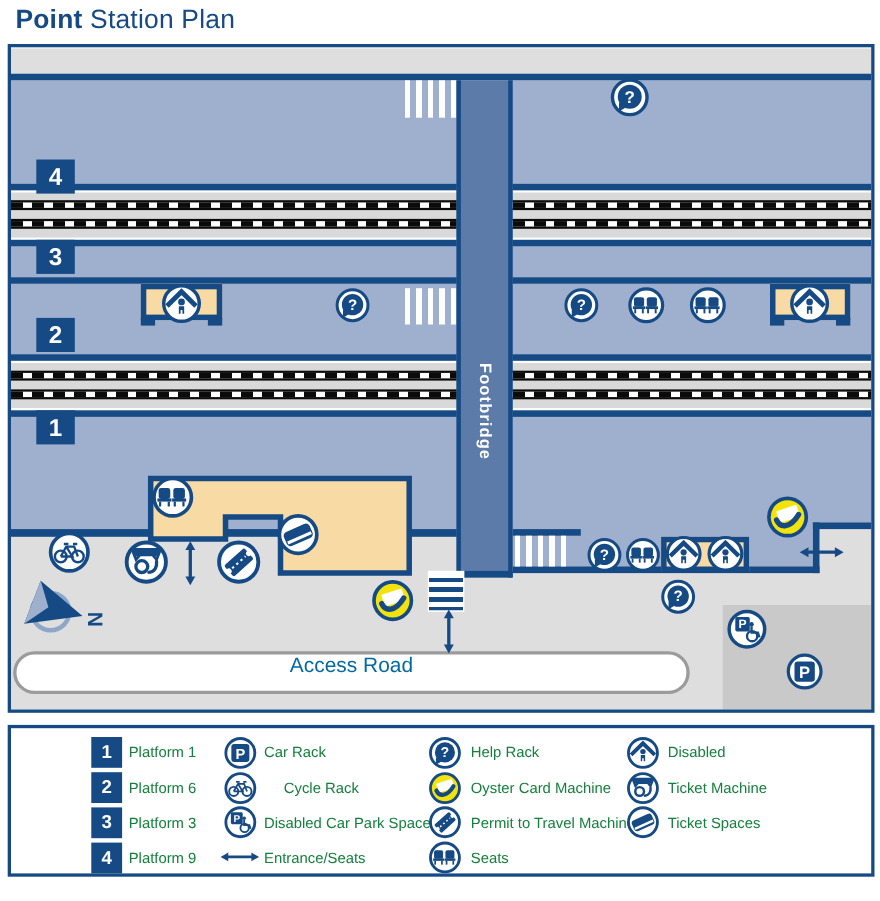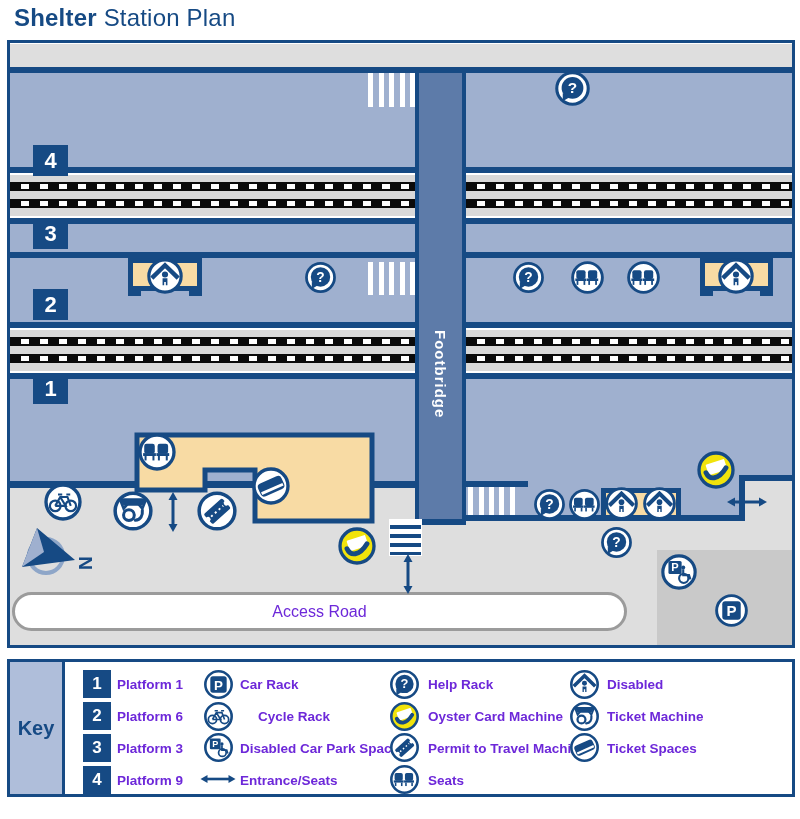--- a/index.html
+++ b/index.html
@@ -21,43 +21,43 @@
   .zebra{z-index:4;background:repeating-linear-gradient(90deg,#fff 0 5px,rgba(0,0,0,0) 5px 10.5px);}
   .ladder{z-index:6;background-color:#fff;background-image:repeating-linear-gradient(180deg,rgba(0,0,0,0) 0 5px,#164a84 5px 9px);border:1px solid #fff;box-sizing:border-box;}
   .footbridge{background:#5d7ba9;border-left:4px solid #164a84;border-right:4px solid #164a84;z-index:5;box-sizing:border-box;
               display:flex;align-items:center;justify-content:center;}
   .footbridge-label{writing-mode:vertical-rl;color:#fff;font-weight:bold;font-size:15px;letter-spacing:1px;margin-top:150px;}
   .shelter-box{background:#f8dba4;border:5px solid #164a84;box-sizing:border-box;z-index:6;}
   .foot{background:#164a84;z-index:6;}
   .building-svg{z-index:6;}
   .carpark{background:#c9c9c9;z-index:3;}
   .access-road{background:#fff;border:3px solid #9b9b9b;border-radius:20px;box-sizing:border-box;z-index:3;
-               display:flex;align-items:center;justify-content:center;font-size:16px;color:#6d28d9;}
+               display:flex;align-items:flex-start;justify-content:center;font-size:19px;color:#0369a1;}
   .compass{z-index:3;}
   .north{position:absolute;color:#164a84;font-weight:bold;font-size:19px;transform:rotate(90deg);z-index:3;}
   .num-square{position:absolute;width:35px;height:31px;background:#164a84;color:#fff;font-weight:bold;font-size:22px;
               display:flex;align-items:center;justify-content:center;z-index:4;}
   .plan-icon{position:absolute;z-index:7;line-height:0;}
   .plan-border{position:absolute;border:3px solid #164a84;box-sizing:border-box;background:transparent;z-index:9;pointer-events:none;}
   
   .keybox{position:absolute;left:7px;top:659px;width:788px;height:138px;border:3px solid #164a84;box-sizing:border-box;background:#fff;}
   .key-panel{position:absolute;left:7px;top:659px;width:58px;height:138px;background:#afbeda;border:3px solid #164a84;box-sizing:border-box;
              display:flex;align-items:center;justify-content:center;font-size:20px;font-weight:bold;color:#164a84;z-index:2;}
   .key-square{position:absolute;width:28px;height:28px;background:#164a84;color:#fff;font-weight:bold;font-size:17px;
               display:flex;align-items:center;justify-content:center;}
-  .key-label{position:absolute;transform:translateY(-50%);font-size:13.5px;font-weight:700;color:#6d28d9;white-space:nowrap;}
+  .key-label{position:absolute;transform:translateY(-50%);font-size:13.5px;font-weight:400;color:#15803d;white-space:nowrap;}
   .key-icon{position:absolute;line-height:0;}
 </style>
 </head>
 <body>
 
 <div class="page">
 
   <div class="title">
-    <span class="bold">Shelter</span><span> Station Plan</span>
+    <span class="bold">Point</span><span> Station Plan</span>
   </div>
 
   <div class="abs gray-strip" style="left:10px;top:44px;width:782px;height:23px;"></div>
   <div class="abs forecourt" style="left:10px;top:400px;width:782px;height:245px;"></div>
 
   <div class="abs blue" style="left:10px;top:73px;width:782px;height:94px;"></div>
   <div class="abs blue" style="left:10px;top:224px;width:782px;height:28px;"></div>
   <div class="abs blue" style="left:10px;top:258px;width:782px;height:64px;"></div>
   <div class="abs blue" style="left:10px;top:379px;width:406px;height:103px;"></div>
   <div class="abs blue" style="left:466px;top:379px;width:326px;height:97px;"></div>
@@ -293,23 +293,20 @@
       <div class="plan-icon" style="left: 727px; top: 494px;"><svg width="40" height="16" viewBox="0 0 40 16" xmlns="http://www.w3.org/2000/svg">
           <line x1="6" y1="8" x2="34" y2="8" stroke="#164a84" stroke-width="3"></line>
           <polygon points="0,8 8,3.5 8,12.5" fill="#164a84"></polygon>
           <polygon points="40,8 32,3.5 32,12.5" fill="#164a84"></polygon>
         </svg></div>
     </div>
 
   <div class="plan-border" style="left:7px;top:40px;width:788px;height:608px;"></div>
 
   <div class="keybox"></div>
-  <div class="key-panel">
-    <span>Key</span>
-  </div>
   <div id="key-dynamic">
       <div class="key-square" style="left: 83px; top: 670px;">1</div>
       <div class="key-label" style="left: 117px; top: 684px;">Platform 1</div>
       <div class="key-square" style="left: 83px; top: 702px;">2</div>
       <div class="key-label" style="left: 117px; top: 716px;">Platform 6</div>
       <div class="key-square" style="left: 83px; top: 733.5px;">3</div>
       <div class="key-label" style="left: 117px; top: 747.5px;">Platform 3</div>
       <div class="key-square" style="left: 83px; top: 765.5px;">4</div>
       <div class="key-label" style="left: 117px; top: 779.5px;">Platform 9</div>
       <div class="key-icon" style="left: 202.5px; top: 668.5px;"><svg width="31" height="31" viewBox="0 0 36 36" xmlns="http://www.w3.org/2000/svg">

